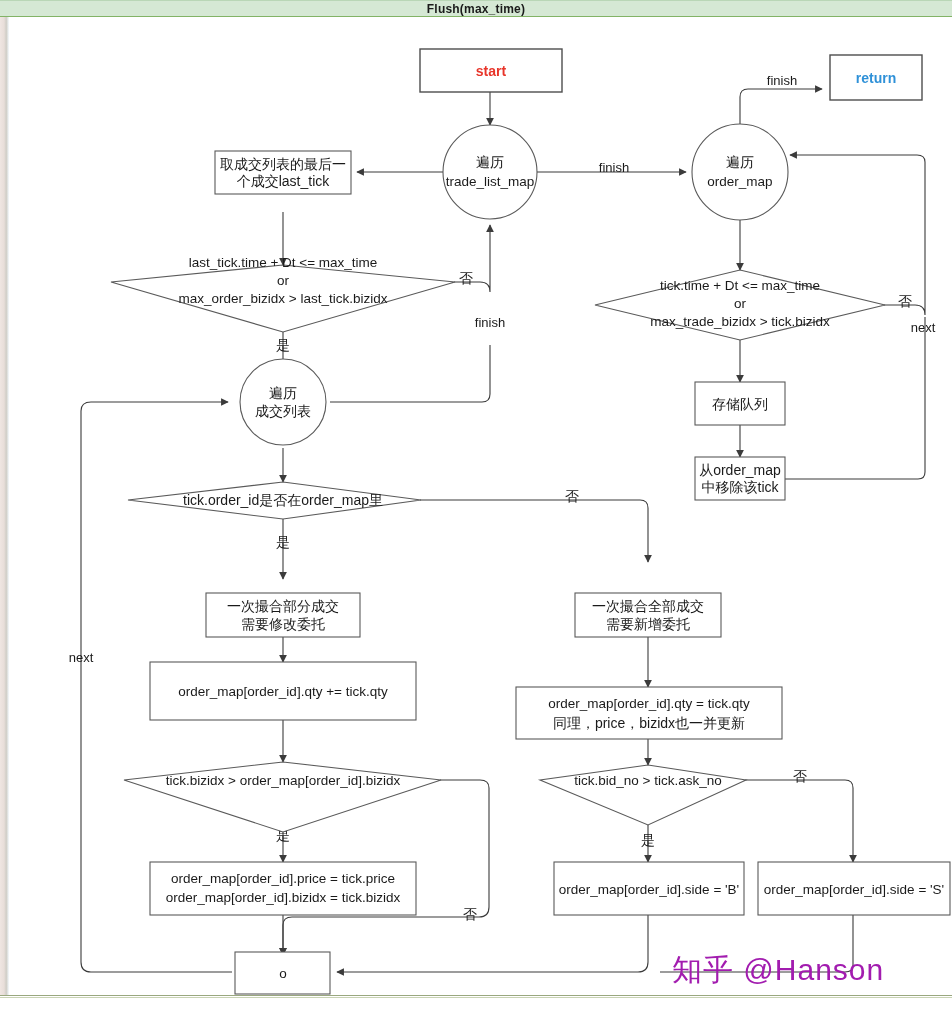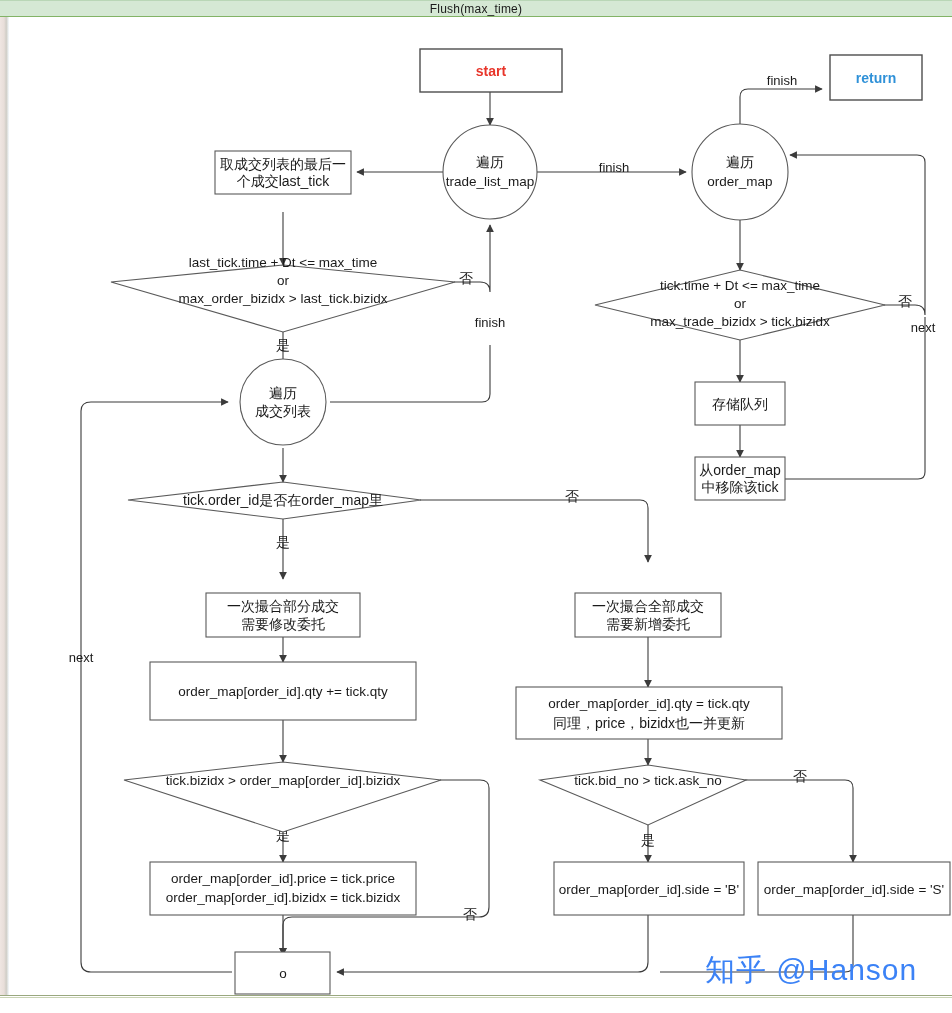--- a/index.html
+++ b/index.html
@@ -26,21 +26,21 @@
     background: #d5e8d4;
     border-top: 1px solid #b9d6b6;
     border-bottom: 1px solid #82b366;
     box-sizing: border-box;
     display: flex;
     align-items: center;
     justify-content: center;
   }
   #title-text {
     font-size: 12px;
-    font-weight: normal;
+    font-weight: bold;
     color: #1a1a1a;
     letter-spacing: 0.2px;
   }
   #left-rail {
     position: absolute;
     left: 0;
     top: 17px;
     width: 9px;
     height: 978px;
     background: linear-gradient(to right, #efe6e2 0%, #e8ded9 45%, #cfcdc6 70%, #f6fbff 100%);
@@ -70,24 +70,24 @@
   .nodetxt { font-size: 13.5px; }
   .edgetxt { font-size: 13px; }
   .cjk { font-size: 14px; }
   .shape { fill: #ffffff; stroke: #5a5a5a; stroke-width: 1.1; }
   .shape-dark { fill: #ffffff; stroke: #4d4d4d; stroke-width: 1.4; }
   .link { fill: none; stroke: #3b3b3b; stroke-width: 1.1; }
   .start-label { font-size: 14px; font-weight: bold; fill: #e8352a; }
   .return-label { font-size: 14px; font-weight: bold; fill: #2f91d8; }
   #watermark {
     position: absolute;
-    left: 705px;
+    left: 672px;
     top: 950px;
     font-size: 30px;
-    color: #3b82f6;
+    color: #a21caf;
     letter-spacing: 1px;
     user-select: none;
     pointer-events: none;
   }
 </style>
 </head>
 <body>
 
 <div id="page">
 

